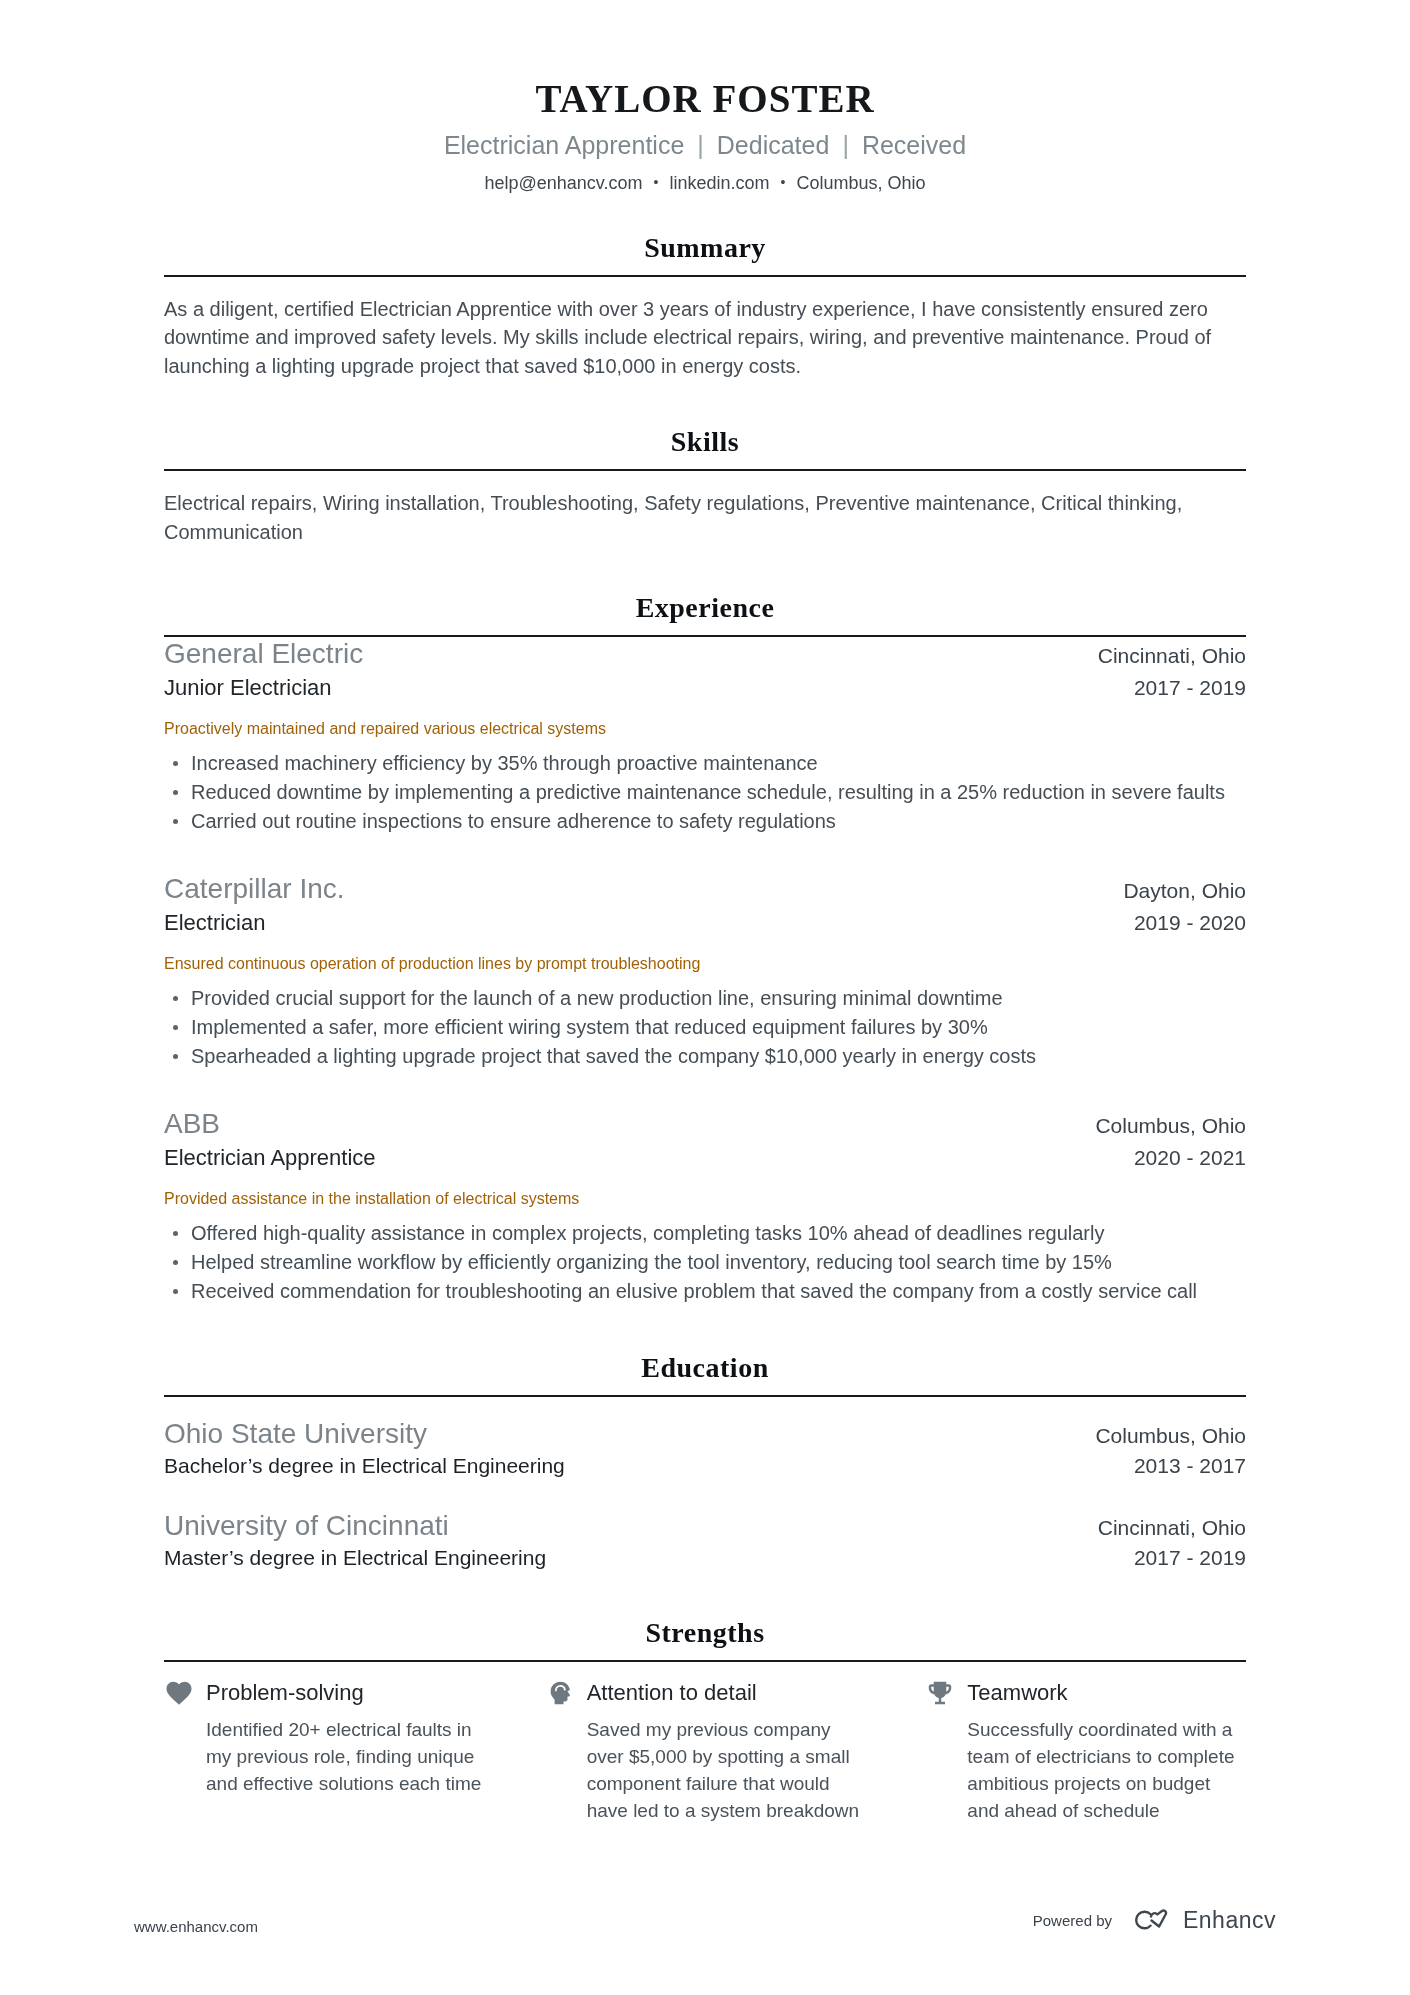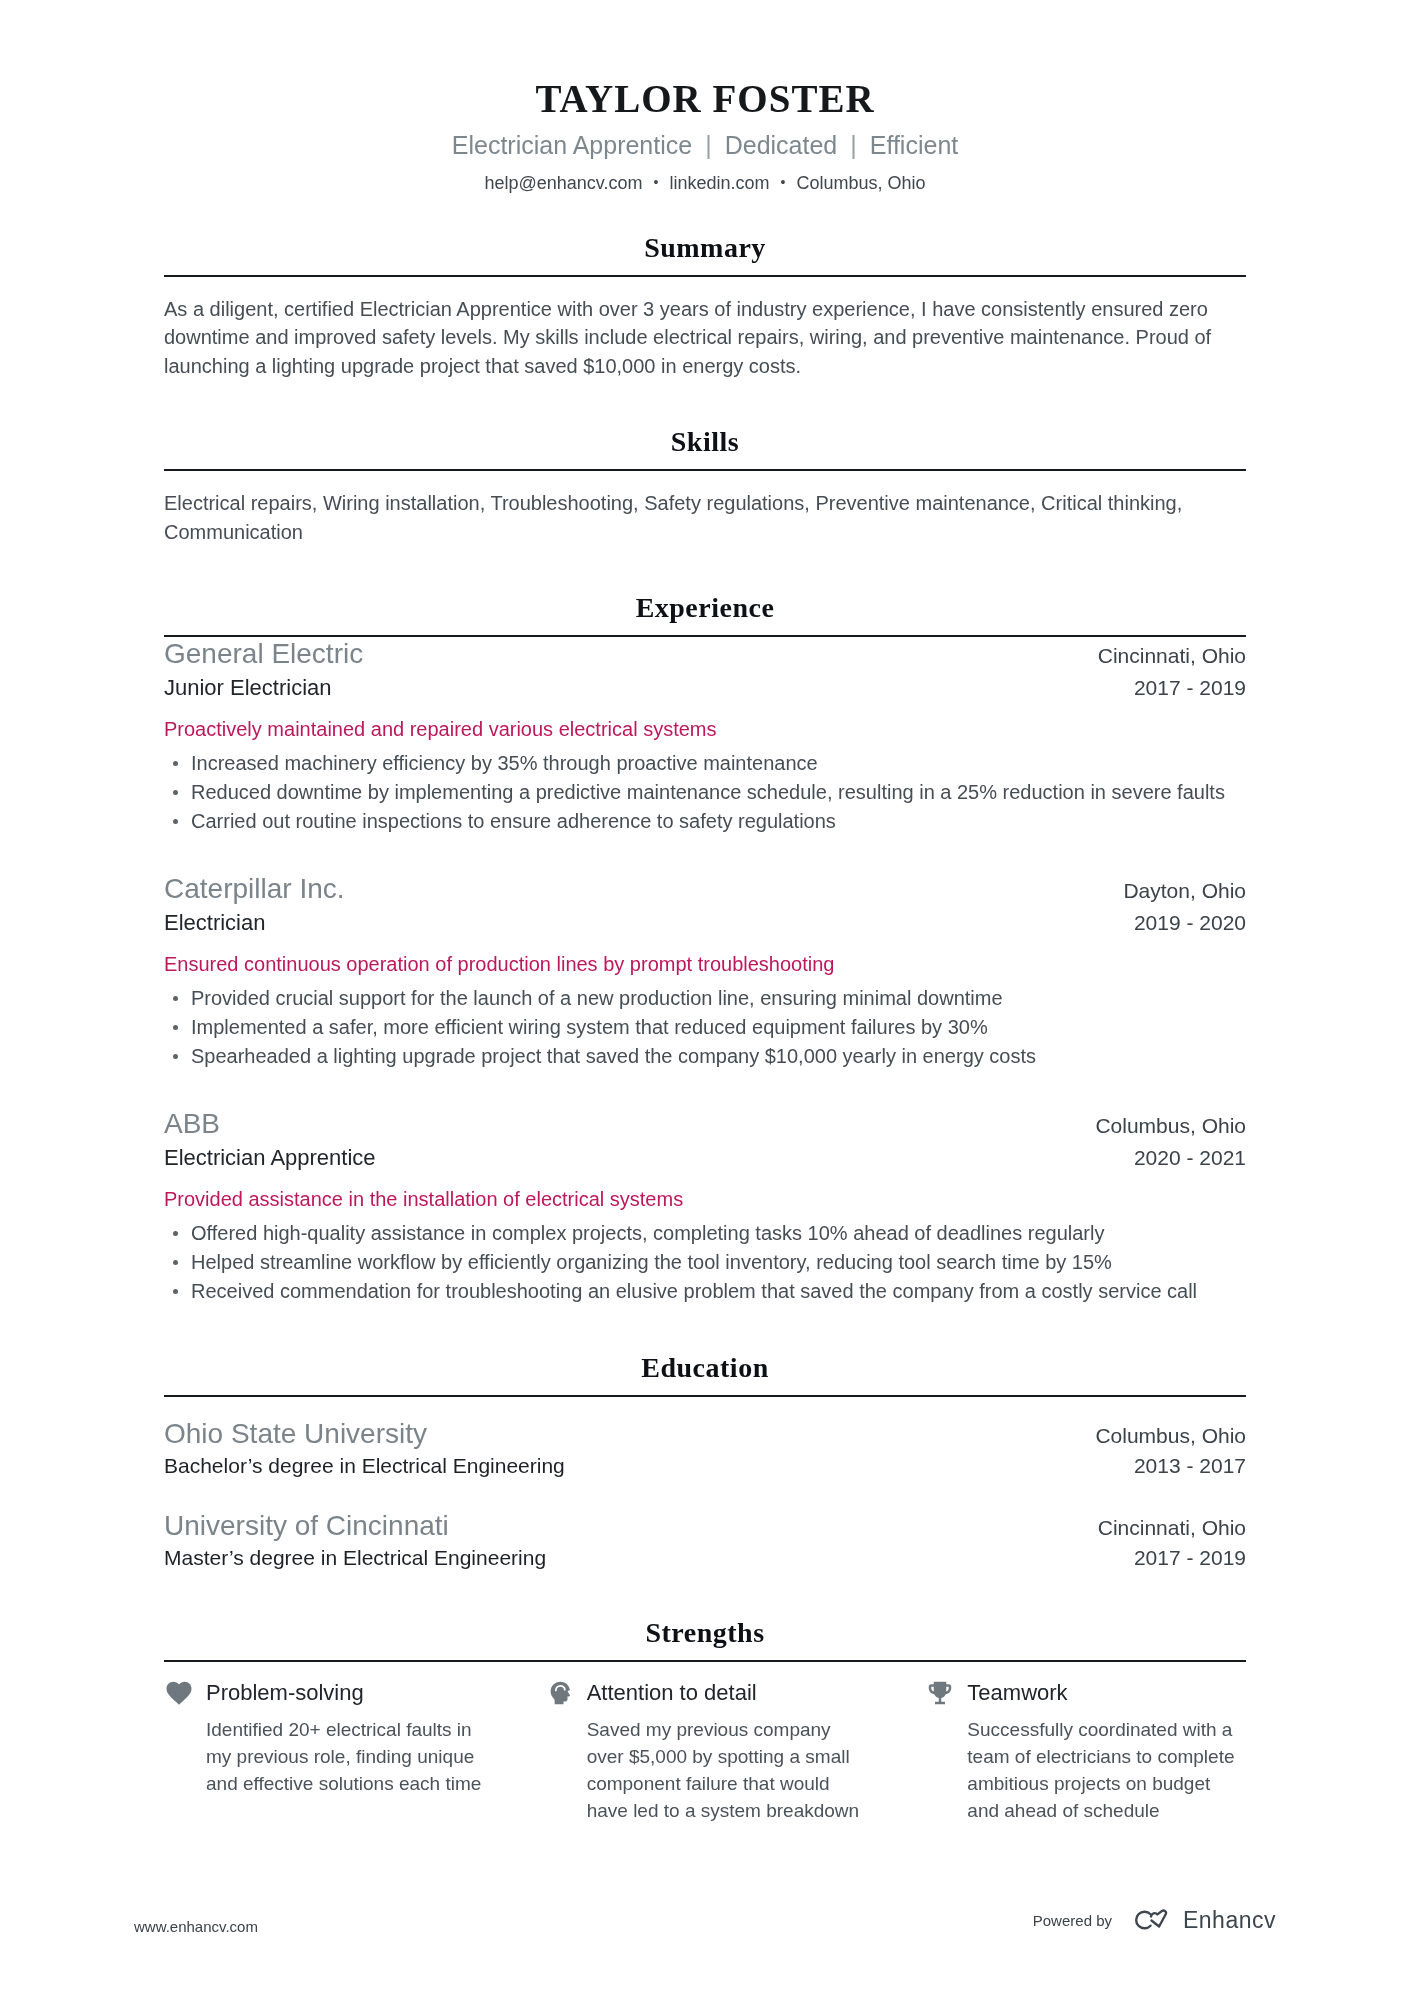--- a/index.html
+++ b/index.html
@@ -33,21 +33,21 @@
   .rule { margin-top:11px; border-top:2px solid #16191d; }
   .body-text { margin-top:18px; font-size:20px; line-height:28.5px; color:#454d55; }
 
   
   .entry { }
   .entry + .entry { margin-top:36px; }
   .entry-row { display:flex; justify-content:space-between; align-items:baseline; }
   .company { font-size:28px; line-height:34px; color:#7b848b; font-weight:400; }
   .loc, .dates { font-size:21px; line-height:26px; color:#3a424a; }
   .role { font-size:22px; line-height:26px; color:#20262c; margin-top:4px; }
-  .desc { margin-top:14px; font-size:20px; line-height:28px; color:#be185d; }
+  .desc { margin-top:14px; font-size:16px; line-height:28px; color:#a16207; }
   .bullets { margin:6px 0 0 0; padding:0; list-style:none; }
   .bullets li {
     position:relative; padding-left:27px; font-size:20px; line-height:29px; color:#454d55;
   }
   .bullets li::before {
     content:""; position:absolute; left:9px; top:12px;
     width:5px; height:5px; border-radius:50%; background:#5b636b;
   }
   .edu-entry { margin-top:20px; }
   .edu-entry + .edu-entry { margin-top:30px; }
@@ -74,21 +74,21 @@
   .brand-logo svg { display:block; }
 </style>
 </head>
 <body>
 
 <div class="page">
   <div class="content">
 
     <div class="header">
       <h1 class="name">TAYLOR FOSTER</h1>
-      <div class="tagline"><span>Electrician Apprentice</span><span class="sep">|</span><span>Dedicated</span><span class="sep">|</span><span>Efficient</span></div>
+      <div class="tagline"><span>Electrician Apprentice</span><span class="sep">|</span><span>Dedicated</span><span class="sep">|</span><span>Received</span></div>
       <div class="contact"><span>help@enhancv.com</span><span class="dot">•</span><span>linkedin.com</span><span class="dot">•</span><span>Columbus, Ohio</span></div>
     </div>
 
     <div class="section">
       <h2>Summary</h2>
       <div class="rule"></div>
       <div class="body-text">As a diligent, certified Electrician Apprentice with over 3 years of industry experience, I have consistently ensured zero downtime and improved safety levels. My skills include electrical repairs, wiring, and preventive maintenance. Proud of launching a lighting upgrade project that saved $10,000 in energy costs.</div>
     </div>
 
     <div class="section gap-lg">

